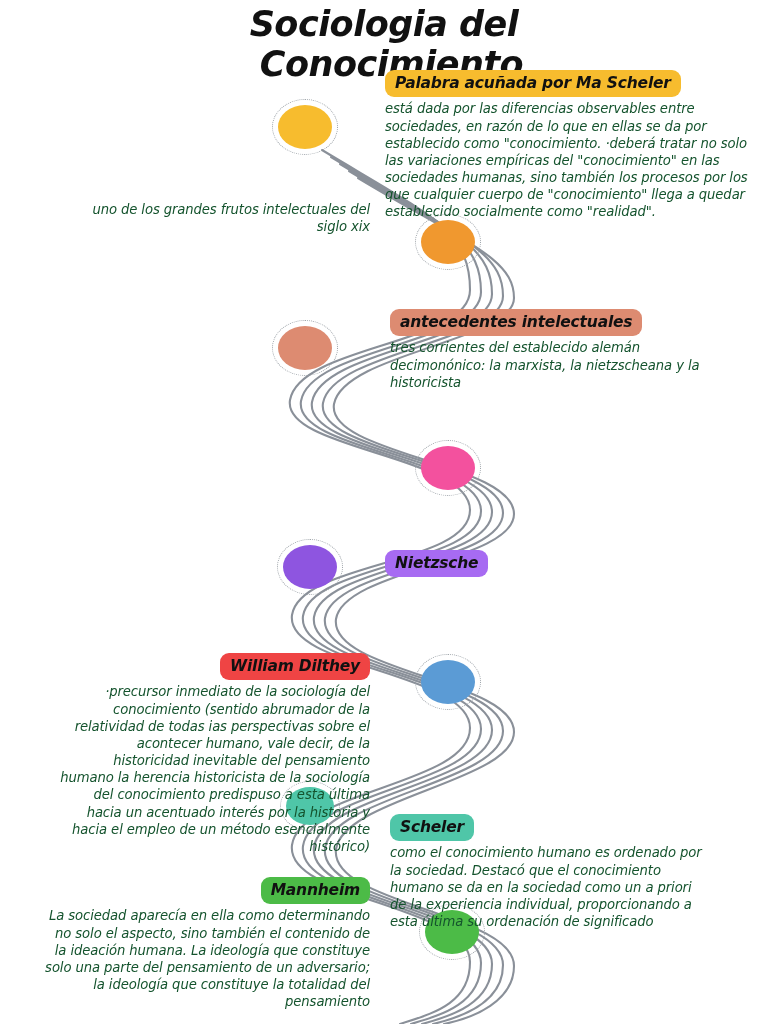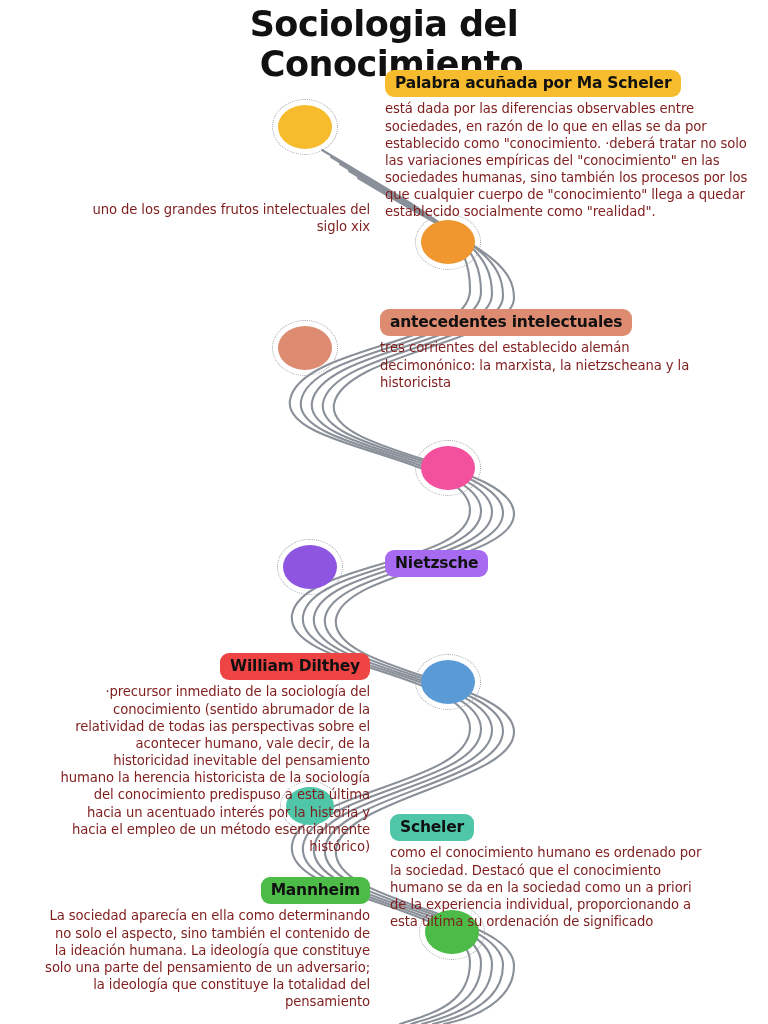--- a/index.html
+++ b/index.html
@@ -8,20 +8,21 @@
     height: 1024px;
     background: #ffffff;
     font-family: "DejaVu Sans", sans-serif;
     overflow: hidden;
   }
   #page {
     position: relative;
     width: 768px;
     height: 972px;
     background: #ffffff;
+    font-style: italic;
   }
   
   #ribbon {
     position: absolute;
     left: 0; top: 0;
     width: 768px; height: 1024px;
     z-index: 1;
     pointer-events: none;
   }
   
@@ -74,21 +75,21 @@
     line-height: 1.32;
     color: #111111;
     letter-spacing: -0.2px;
   }
   .body {
     margin-top: 3px;
     font-family: "DejaVu Sans", sans-serif;
     font-weight: 500;
     font-size: 13.2px;
     line-height: 1.30;
-    color: #7f1d1d;
+    color: #14532d;
     letter-spacing: -0.1px;
   }
   .align-left  { text-align: left; }
   .align-right { text-align: right; }
 
   .badge-wrap-right { text-align: right; }
   .badge-wrap-left  { text-align: left; }
 </style>
 </head>
 <body>
@@ -169,21 +170,21 @@
     <div class="badge-wrap-left">
       <span class="badge" style="background:#F7BC2E;">Palabra acuñada por  Ma Scheler</span>
     </div>
     <div class="body align-left"> está dada por las diferencias observables entre sociedades, en razón de lo que en ellas se da por establecido como "conocimiento. ·deberá tratar no solo las variaciones empíricas del "conocimiento" en las sociedades humanas, sino también los procesos por los que cualquier cuerpo de "conocimiento" llega a quedar establecido socialmente como "realidad".</div>
   </div>
 
   <div class="block align-right" style="left:60px; top:198px; width:310px;">
     <div class="body align-right">uno de los grandes frutos intelectuales del siglo xix</div>
   </div>
 
-  <div class="block align-left" style="left:380px; top:309px; width:320px;">
+  <div class="block align-left" style="left:390px; top:309px; width:320px;">
     <div class="badge-wrap-left">
       <span class="badge" style="background:#DD8B71;">antecedentes intelectuales</span>
     </div>
     <div class="body align-left">tres corrientes del establecido alemán decimonónico: la marxista, la nietzscheana y la historicista</div>
   </div>
 
 
   <div class="block align-left" style="left:385px; top:538px; width:330px;margin-top:12px;">
     <div class="badge-wrap-left">
       <span class="badge" style="background:#A76BF2;">Nietzsche</span>

